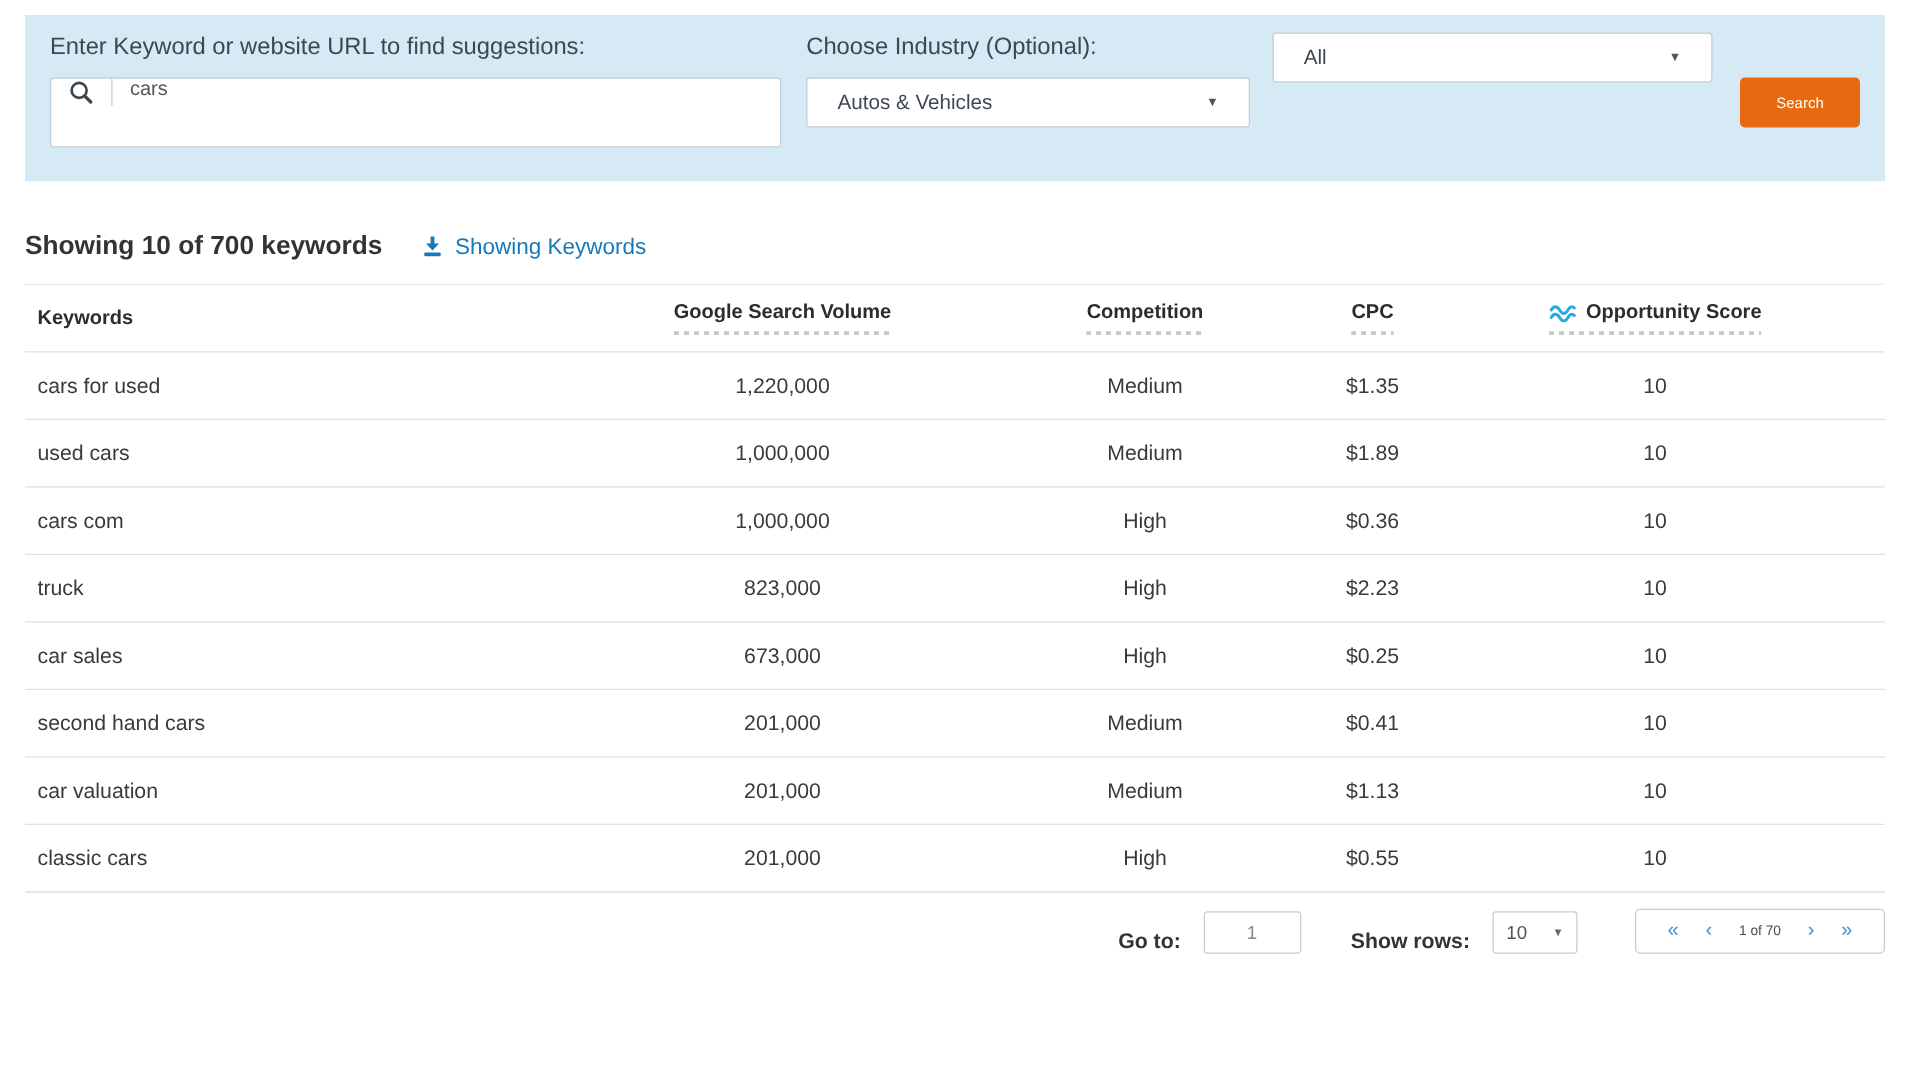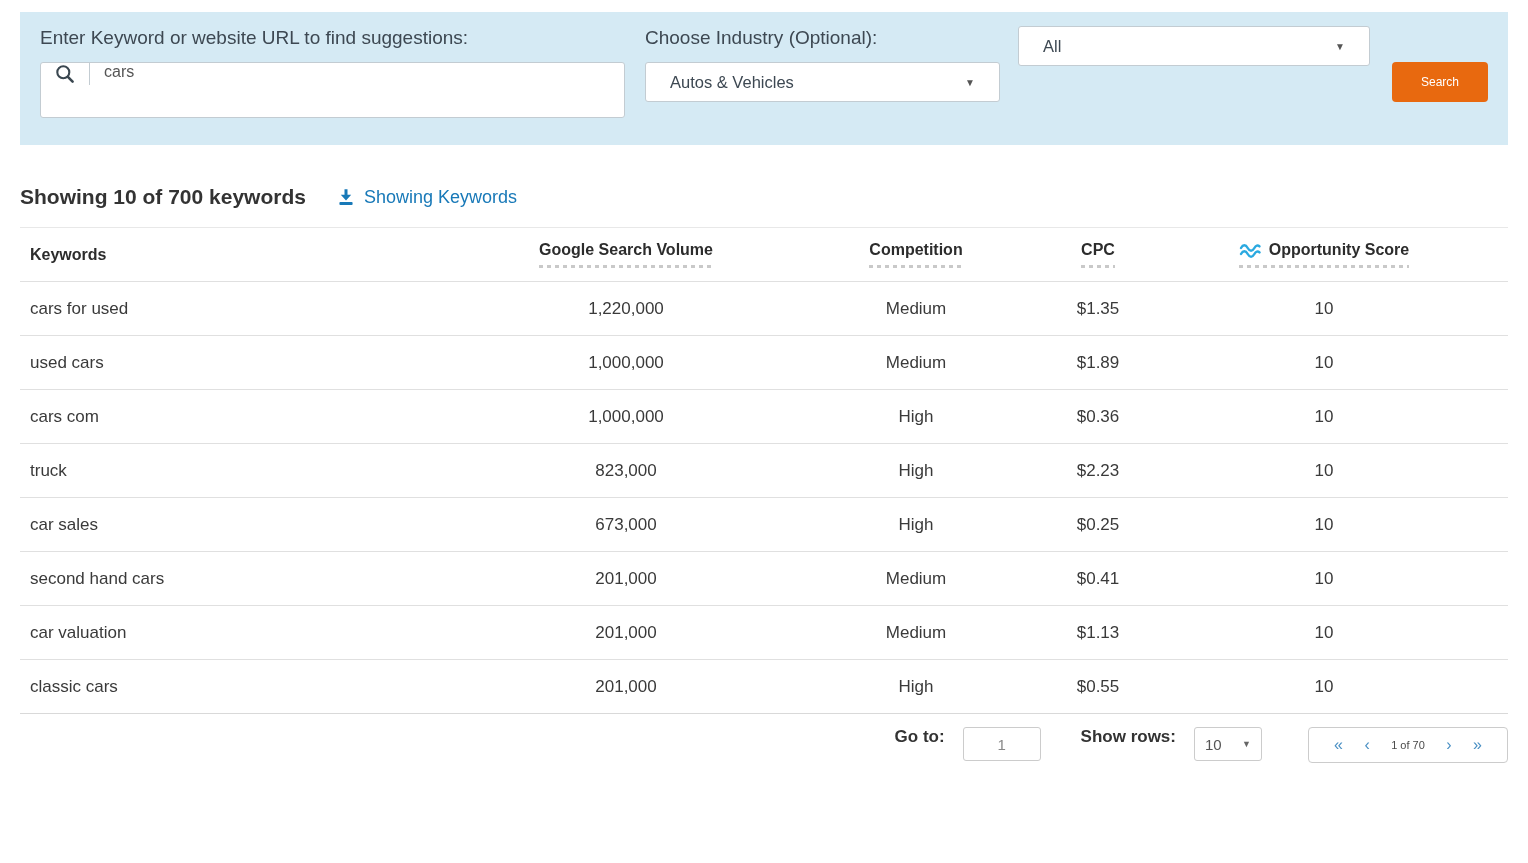--- a/index.html
+++ b/index.html
@@ -107,21 +107,21 @@
     background-repeat: no-repeat;
     background-position: 0 100%;
     background-size: 100% 3px;
     cursor: pointer;
   }
   .sortable .wave { margin-right: 7px; }
 
   
   .table-footer {
     margin: 13px 20px 0 20px;
-    display: flex; align-items: flex-start; justify-content: flex-end;
+    display: flex; align-items: flex-end; justify-content: flex-end;
   }
   .footer-label { font-size: 17px; font-weight: bold; color: #333; white-space: nowrap; }
   .goto-input {
     width: 78px; height: 34px; margin-left: 18px;
     border: 1px solid #ccc; border-radius: 3px;
     text-align: center; color: #888; font-size: 15px;
     font-family: "Liberation Sans", sans-serif; outline: none;
   }
   .gap-40 { width: 40px; flex: none; }
   .gap-46 { width: 46px; flex: none; }

